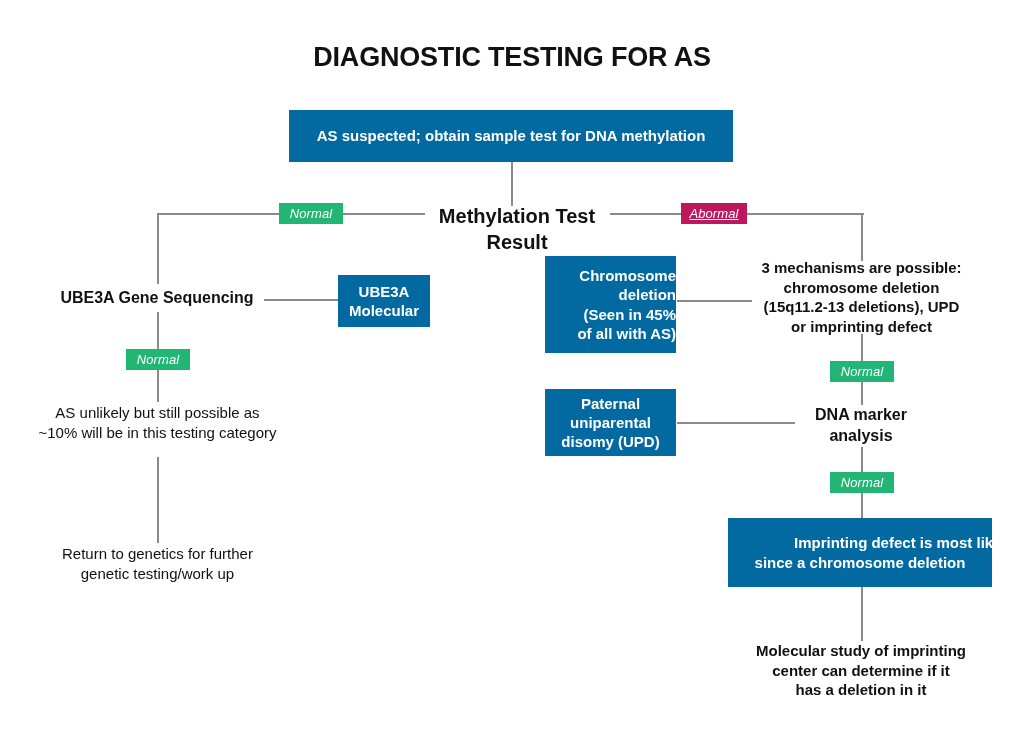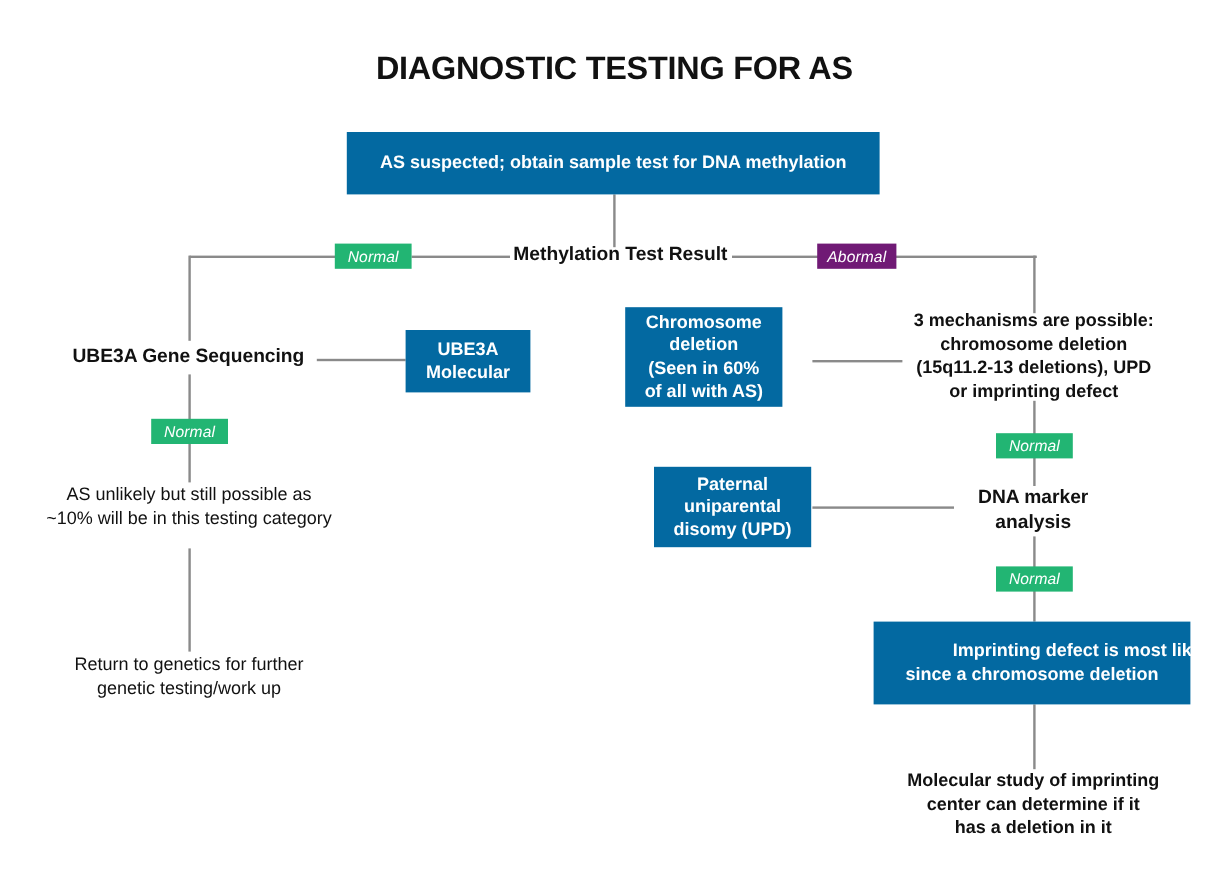--- a/index.html
+++ b/index.html
@@ -64,21 +64,21 @@
     font-style: italic;
     font-weight: normal;
     font-size: 13px;
     display: flex;
     align-items: center;
     justify-content: center;
     box-sizing: border-box;
     letter-spacing: 0.1px;
   }
   .badge.green { background: #22B573; }
-  .badge.red   { background: #701a75; }
+  .badge.red   { background: #be185d; text-decoration: underline; }
 
   
   .line {
     position: absolute;
     background: #8a8a8a;
   }
   .line.h { height: 1.6px; }
   .line.v { width: 1.6px; }
 </style>
 </head>
@@ -121,52 +121,52 @@
   <div class="line v" style="left:861px; top:447px; height:26px;"></div>
 
   <div class="line v" style="left:861px; top:492px; height:26px;"></div>
 
   <div class="line v" style="left:861px; top:587px; height:54px;"></div>
 
   <div class="bluebox" style="left:289px; top:110px; width:444px; height:52px; font-size:15px;">
     <span>AS suspected; obtain sample test for DNA methylation</span>
   </div>
 
-  <div class="bluebox" style="left:338px; top:275px; width:104px; height:52px; font-size:15px;">
+  <div class="bluebox" style="left:338px; top:275px; width:92px; height:52px; font-size:15px;">
     <span>
       <span style="display: block;">UBE3A</span>
       <span style="display: block;">Molecular</span>
     </span>
   </div>
 
-  <div class="bluebox" style="left:521px; top:256px; width:131px; height:83px; font-size:15px;">
+  <div class="bluebox" style="left:545px; top:256px; width:131px; height:97px; font-size:15px;text-align:right;">
     <span>
       <span style="display: block;">Chromosome</span>
       <span style="display: block;">deletion</span>
-      <span style="display: block;">(Seen in 60%</span>
+      <span style="display: block;">(Seen in 45%</span>
       <span style="display: block;">of all with AS)</span>
     </span>
   </div>
 
   <div class="bluebox" style="left:545px; top:389px; width:131px; height:67px; font-size:15px;">
     <span>
       <span style="display: block;">Paternal</span>
       <span style="display: block;">uniparental</span>
       <span style="display: block;">disomy (UPD)</span>
     </span>
   </div>
 
   <div class="bluebox" style="left:728px; top:518px; width:264px; height:69px; font-size:15px;">
     <span>
       <span style="display: block; padding-left: 44px;">Imprinting defect is most likely</span>
       <span style="display: block;">since a chromosome deletion</span>
     </span>
   </div>
 
-  <div class="node bold" style="left:414px; top:203px; width:206px; font-size:16px;">
+  <div class="node bold" style="left:414px; top:203px; width:206px; font-size:20px;">
     <span>Methylation Test Result</span>
   </div>
 
   <div class="node bold" style="left:45px; top:288px; width:224px; font-size:16px;">
     <span>UBE3A Gene Sequencing</span>
   </div>
 
   <div class="node reg" style="left:20px; top:403px; width:275px; font-size:15px;">
     <div>AS unlikely but still possible as</div>
     <div>~10% will be in this testing category</div>

